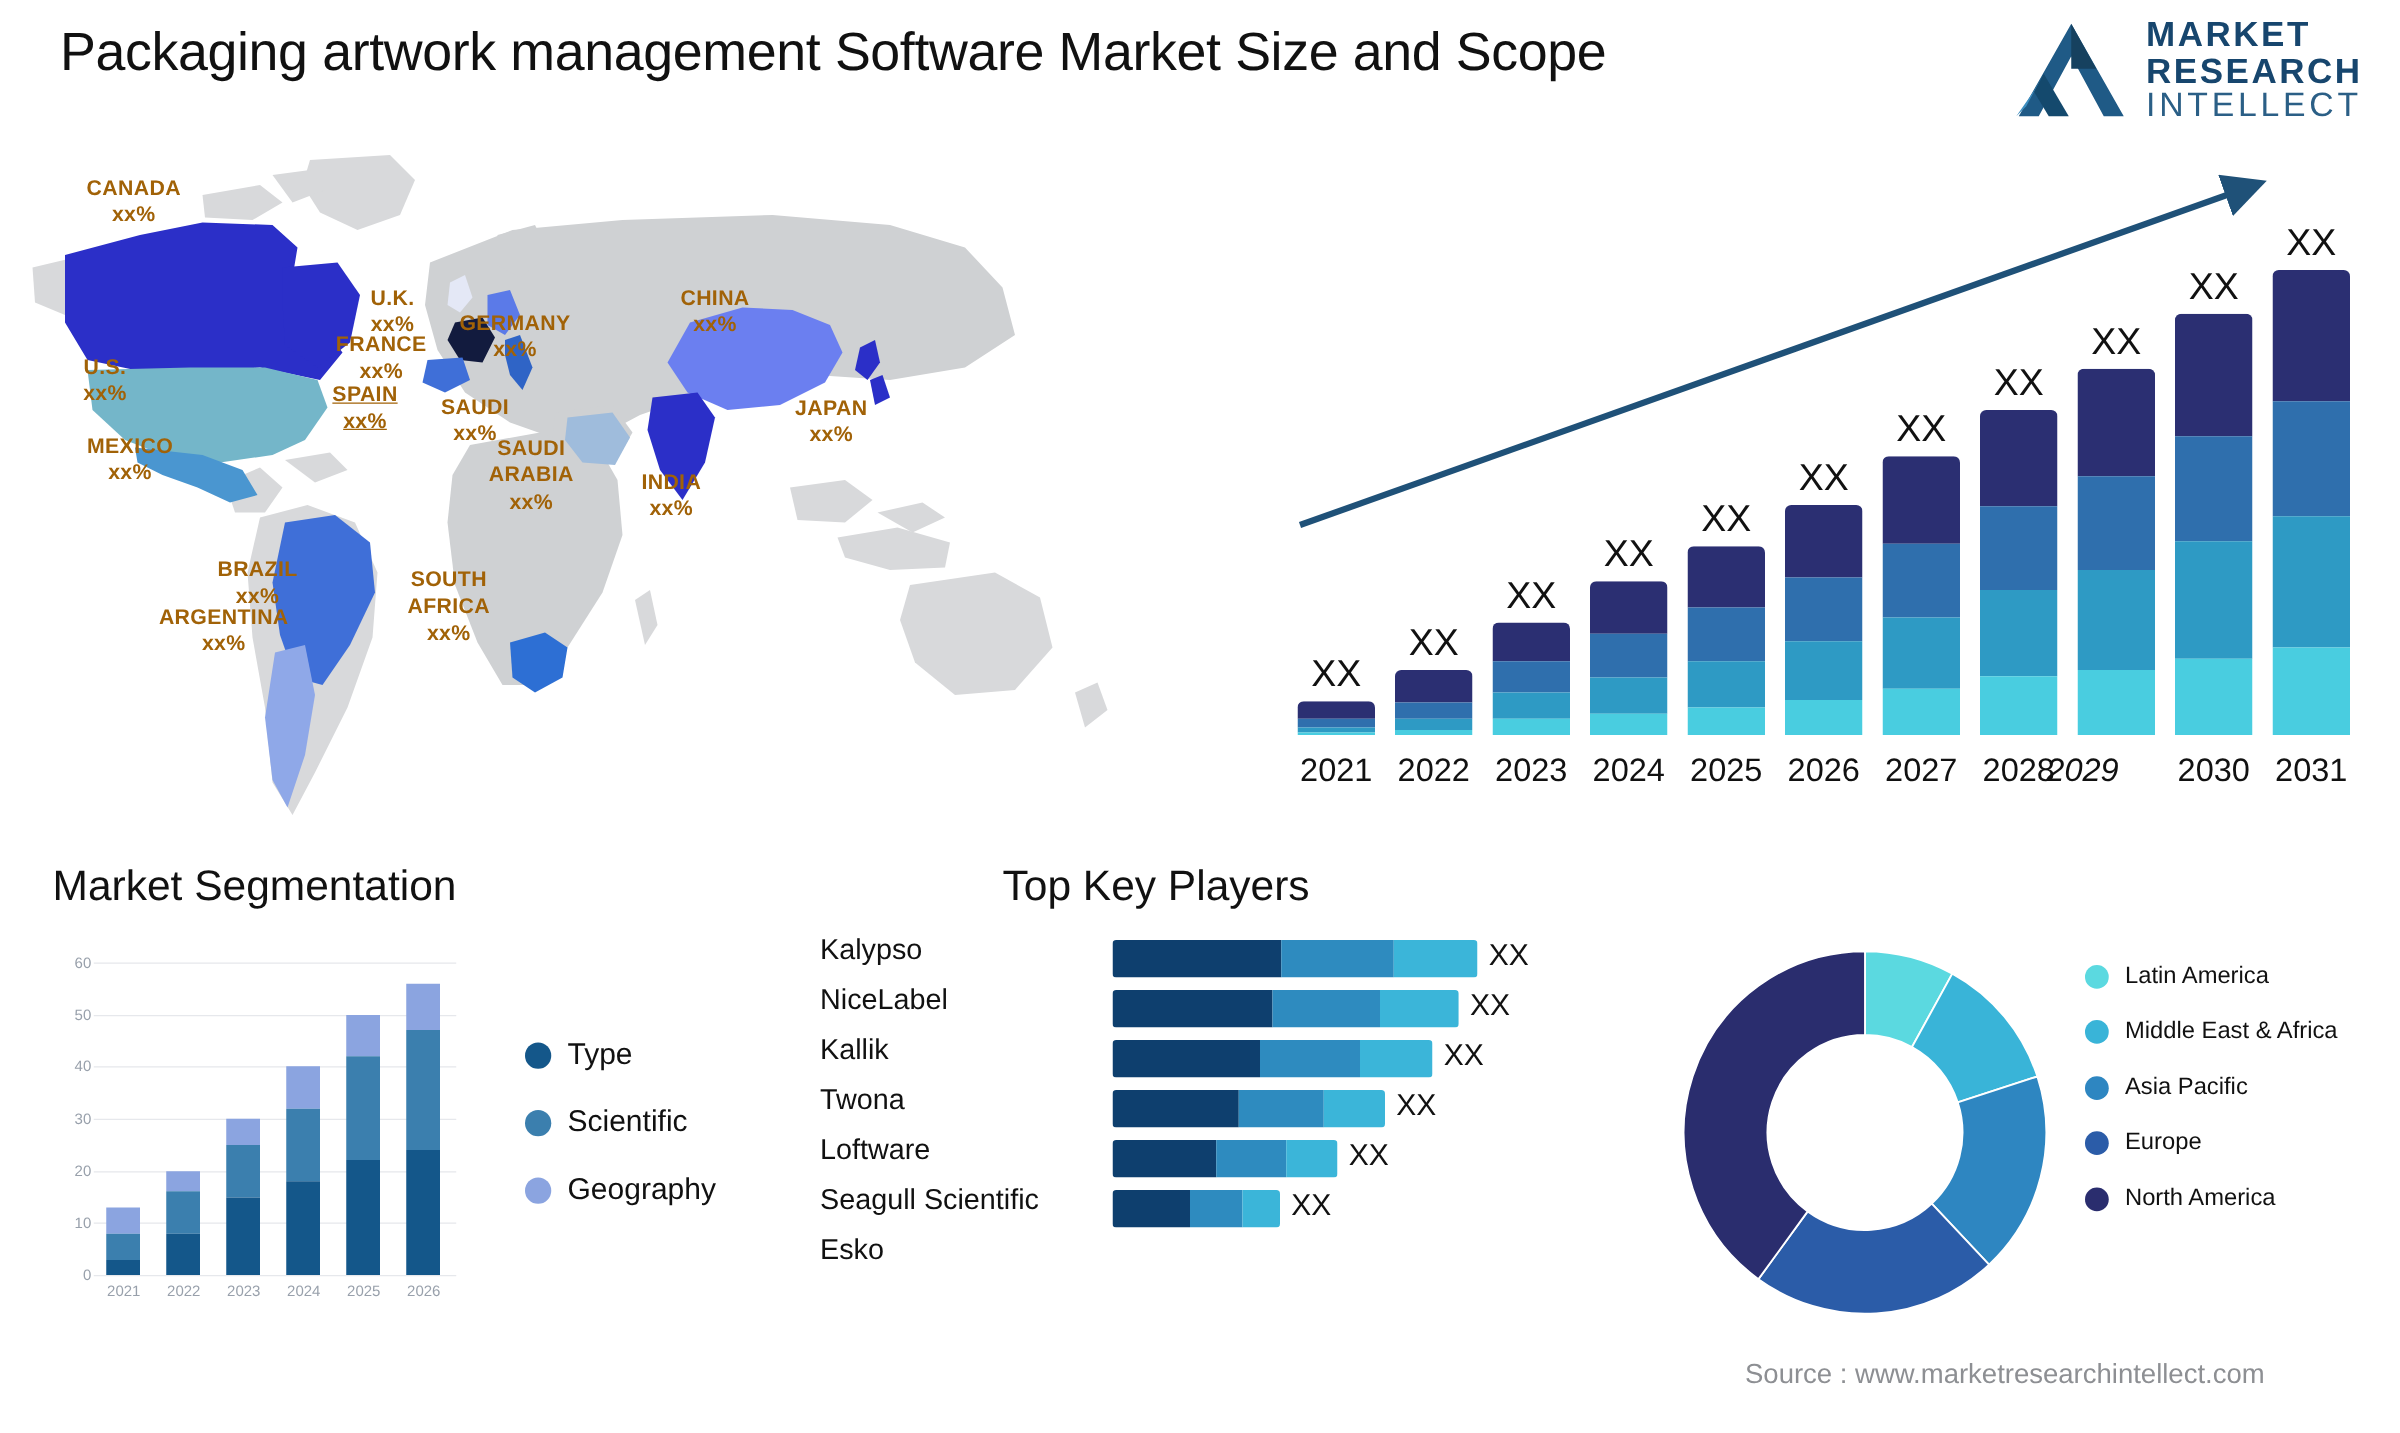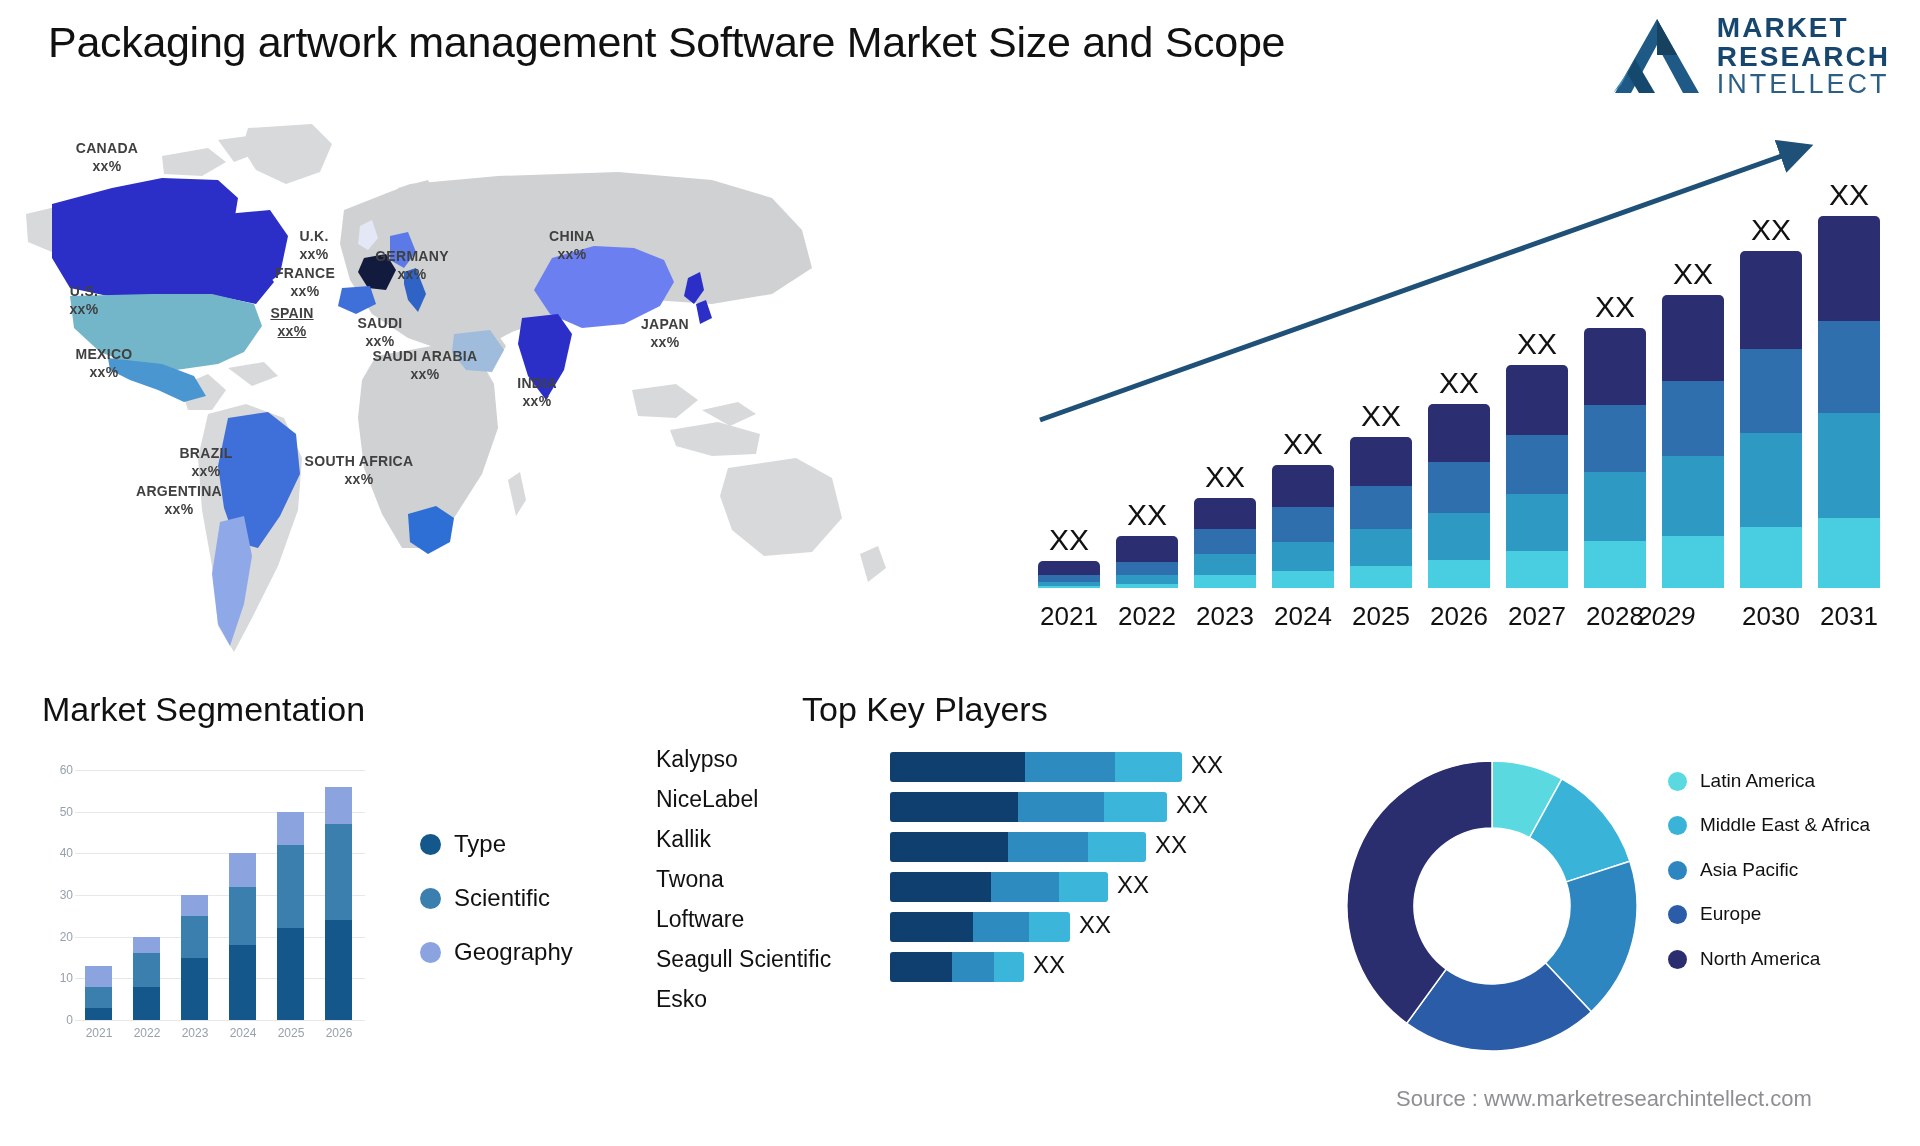--- a/index.html
+++ b/index.html
@@ -12,22 +12,22 @@
   #logo{right:30px;top:14px;display:flex;align-items:center;gap:14px;}
   #logo-mark{width:92px;height:82px;}
   #logo-text{display:flex;flex-direction:column;line-height:1.02;}
   #logo-text .l1{font-size:28px;font-weight:bold;color:#17466e;letter-spacing:2px;}
   #logo-text .l2{font-size:28px;font-weight:bold;color:#17466e;letter-spacing:2px;}
   #logo-text .l3{font-size:27px;font-weight:400;color:#2b5f86;letter-spacing:3px;}
 
   
   #map-panel{left:12px;top:118px;width:990px;height:560px;}
   #map-svg{position:absolute;left:0;top:0;}
-  .map-label{position:absolute;text-align:center;color:#404040;font-weight:bold;
-             font-size:14px;line-height:1.25;letter-spacing:.3px;}
+  .map-label{position:absolute;text-align:center;color:#a16207;font-weight:bold;
+             font-size:17px;line-height:1.25;letter-spacing:.3px;}
   .map-label .pct{font-weight:bold;}
 
   
   #growth-panel{left:1020px;top:120px;width:890px;height:530px;}
   #growth-arrow{position:absolute;left:0;top:0;}
   .gbar{position:absolute;bottom:62px;width:62px;border-radius:5px 5px 0 0;overflow:hidden;
         display:flex;flex-direction:column;box-shadow:0 0 0 2px #ffffff;}
   .gseg{width:100%;}
   .gbar-val{position:absolute;font-size:30px;font-weight:400;color:#111;text-align:center;width:62px;}
   .gbar-year{position:absolute;bottom:18px;font-size:26px;color:#111;text-align:center;width:62px;}

